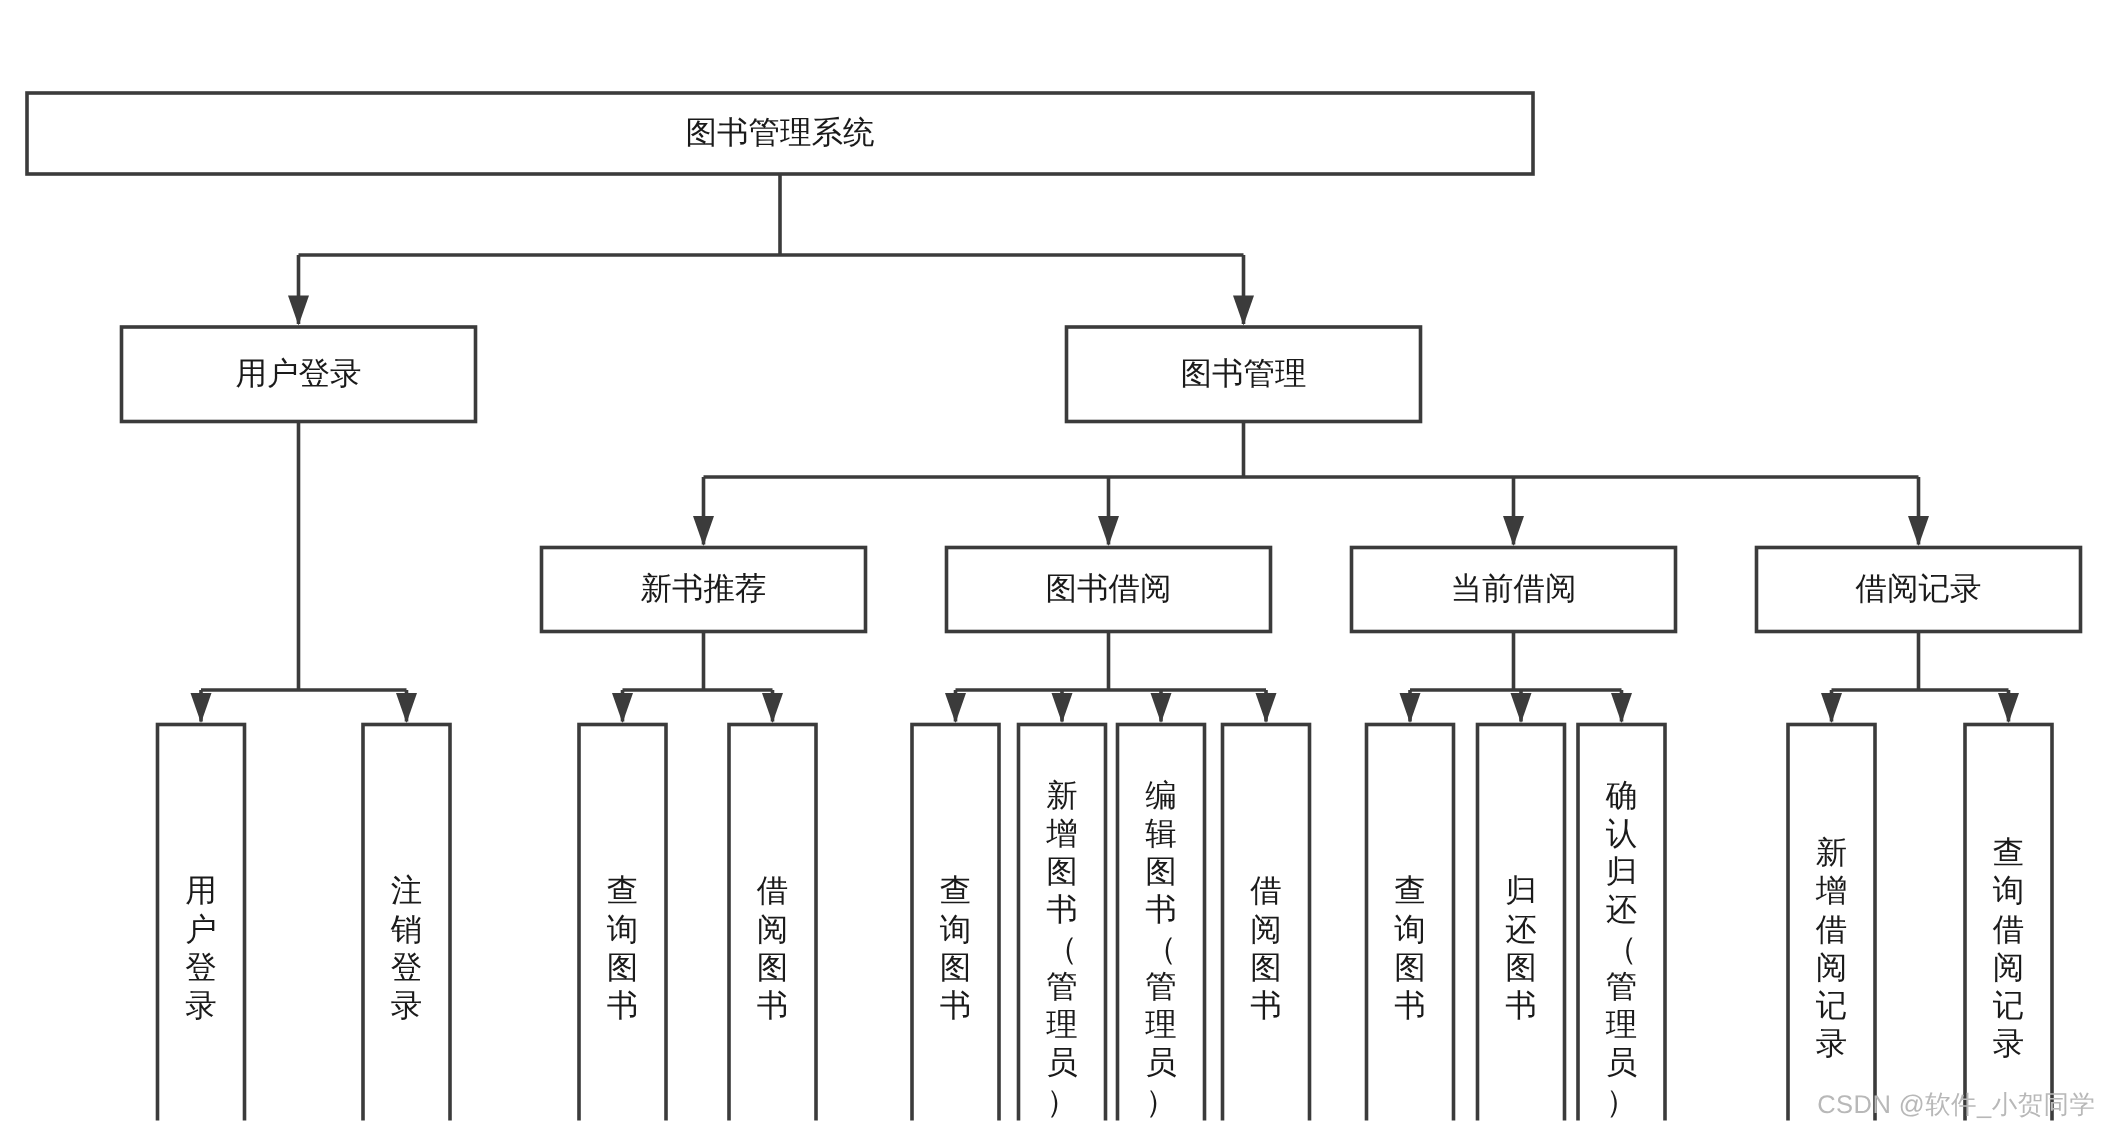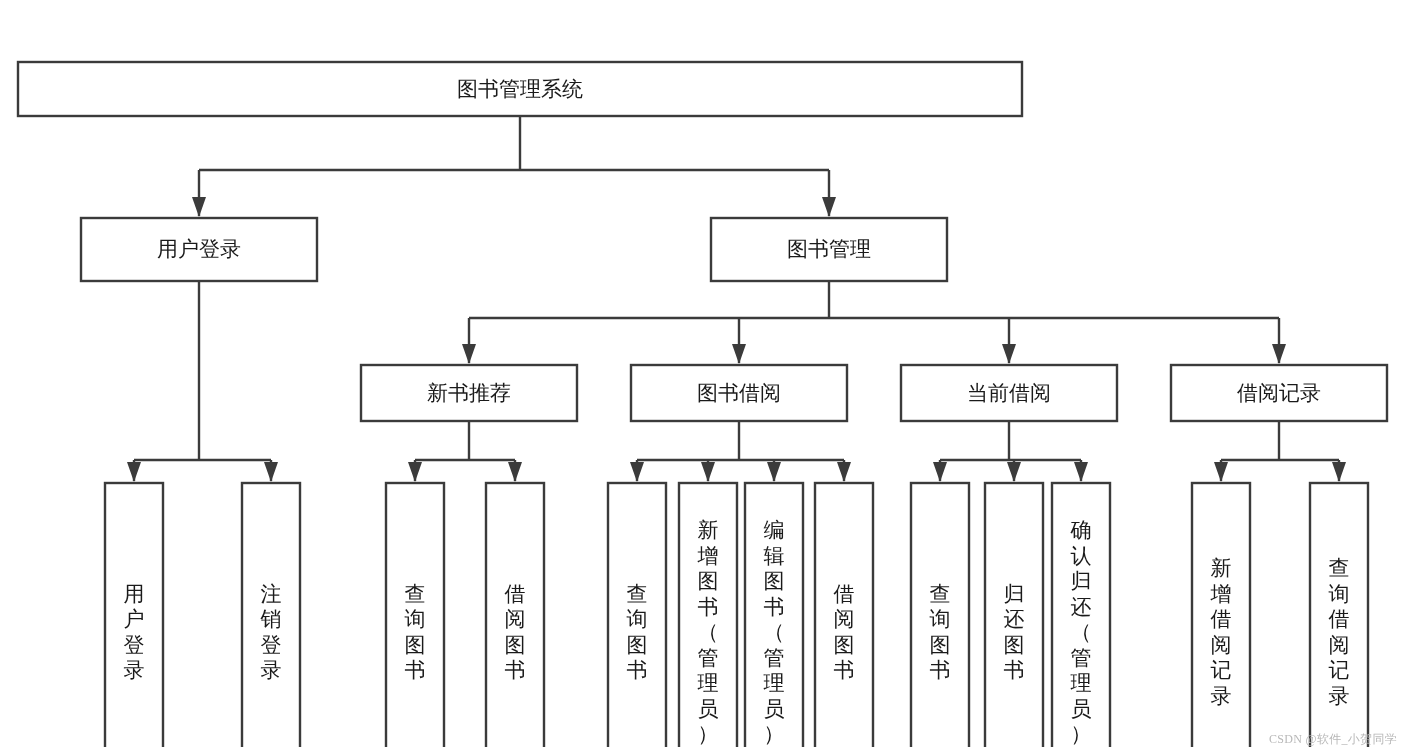--- a/index.html
+++ b/index.html
@@ -54,22 +54,22 @@
   .leaf-label {
     font-family: "Liberation Sans", "DejaVu Sans", sans-serif;
     font-size: 21px;
     fill: #1a1a1a;
     text-anchor: middle;
   }
   .watermark {
     position: absolute;
     right: 8px;
     bottom: 4px;
-    font-family: Liberation Serif, serif;
-    font-size: 12px;
+    font-family: Liberation Sans, sans-serif;
+    font-size: 17px;
     color: #b8b8b8;
     white-space: nowrap;
     letter-spacing: 0.3px;
     pointer-events: none;
     user-select: none;
   }
 </style>
 </head>
 <body>
 

